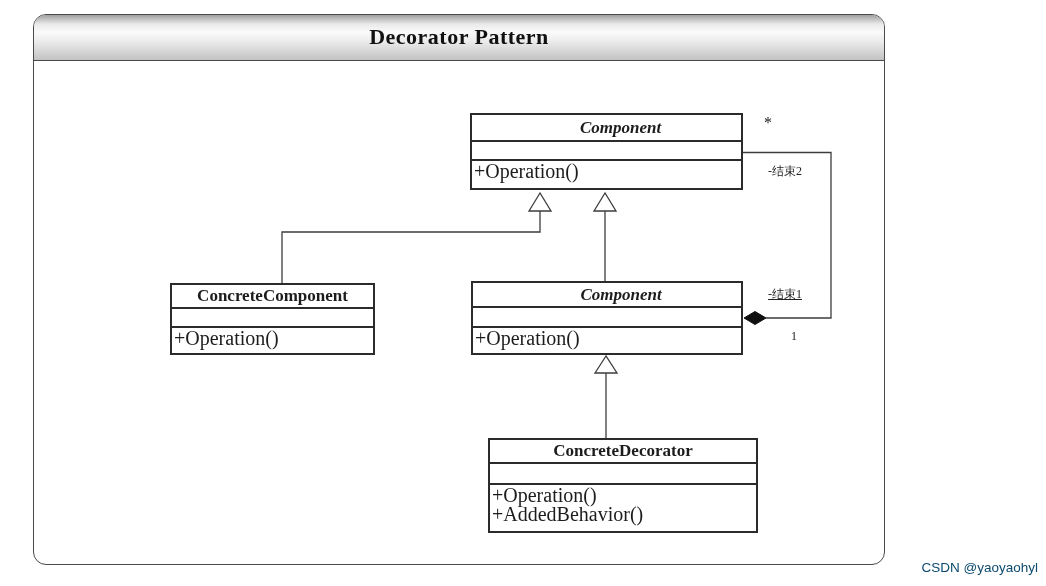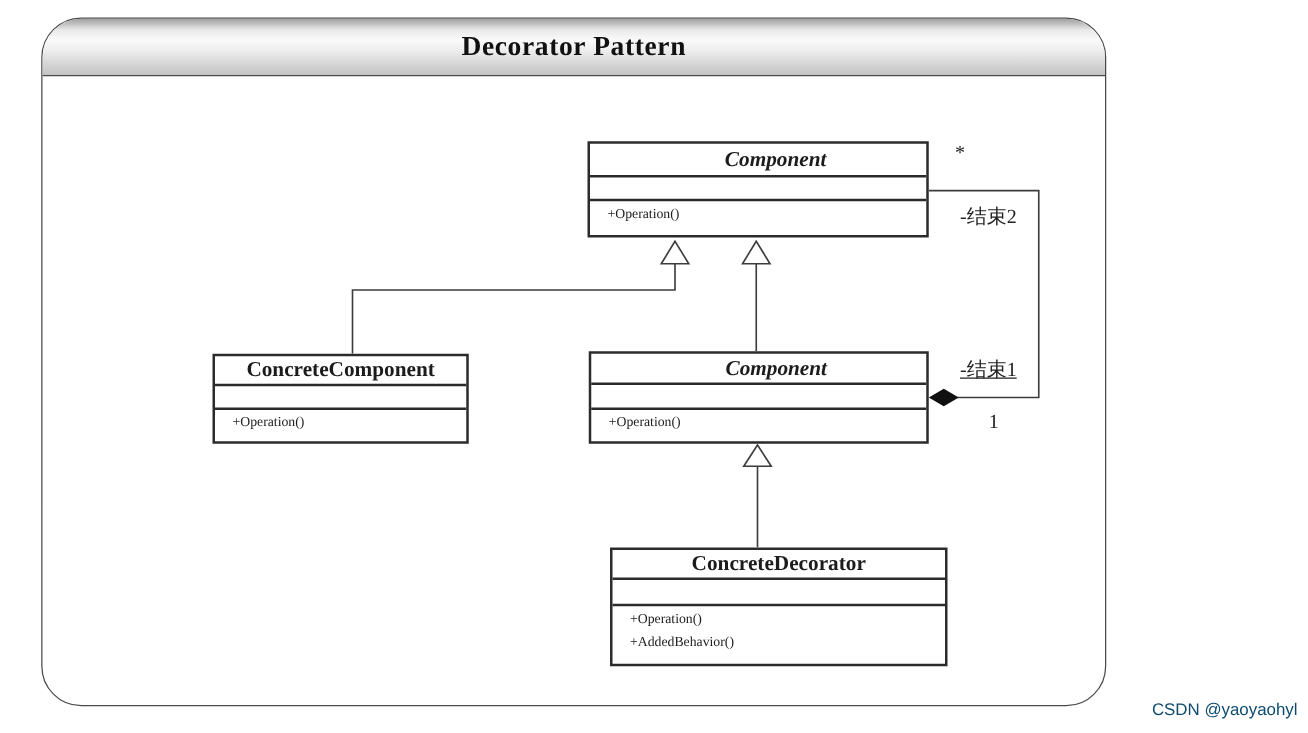--- a/index.html
+++ b/index.html
@@ -16,21 +16,21 @@
     overflow: hidden;
   }
   
   .frame {
     position: absolute;
     left: 33px;
     top: 14px;
     width: 852px;
     height: 551px;
     border: 1.4px solid #4a4a4a;
-    border-radius: 32px;
+    border-radius: 13px;
     background: #ffffff;
     overflow: hidden;
     box-sizing: border-box;
   }
   .frame-header {
     position: absolute;
     left: 0;
     top: 0;
     width: 100%;
     height: 46px;
@@ -69,22 +69,22 @@
     justify-content: center;
     box-sizing: border-box;
   }
   .uml-class .c-title.abstract { font-style: italic; padding-left: 28px; }
   .uml-class .c-attrs {
     border-bottom: 2px solid #2b2b2b;
     box-sizing: border-box;
   }
   .uml-class .c-methods {
     flex: 1;
-    font-size: 11px;
-    padding: 1px 2px 0 14px;
+    font-size: 20px;
+    padding: 1px 2px 0 2px;
     line-height: 19px;
     box-sizing: border-box;
   }
 
   #box-component        { left: 470px; top: 113px; width: 273px; height: 77px; }
   #box-component        .c-title { height: 27px; }
   #box-component        .c-attrs { height: 19px; }
 
   #box-concrete-component { left: 170px; top: 283px; width: 205px; height: 72px; }
   #box-concrete-component .c-title { height: 24px; }
@@ -103,21 +103,21 @@
     position: absolute;
     left: 0; top: 0;
     width: 1046px;
     height: 586px;
     pointer-events: none;
   }
 
   
   .edge-label {
     position: absolute;
-    font-size: 16px;
+    font-size: 12px;
     color: #222;
     font-family: "Liberation Serif", "DejaVu Serif", serif;
     white-space: nowrap;
   }
   #lbl-star { left: 764px; top: 114px; font-size: 16px; }
   #lbl-end2 { left: 768px; top: 163px; }
   #lbl-end1 { left: 768px; top: 286px; text-decoration: underline; }
   #lbl-one  { left: 791px; top: 329px; }
 
   .watermark {

